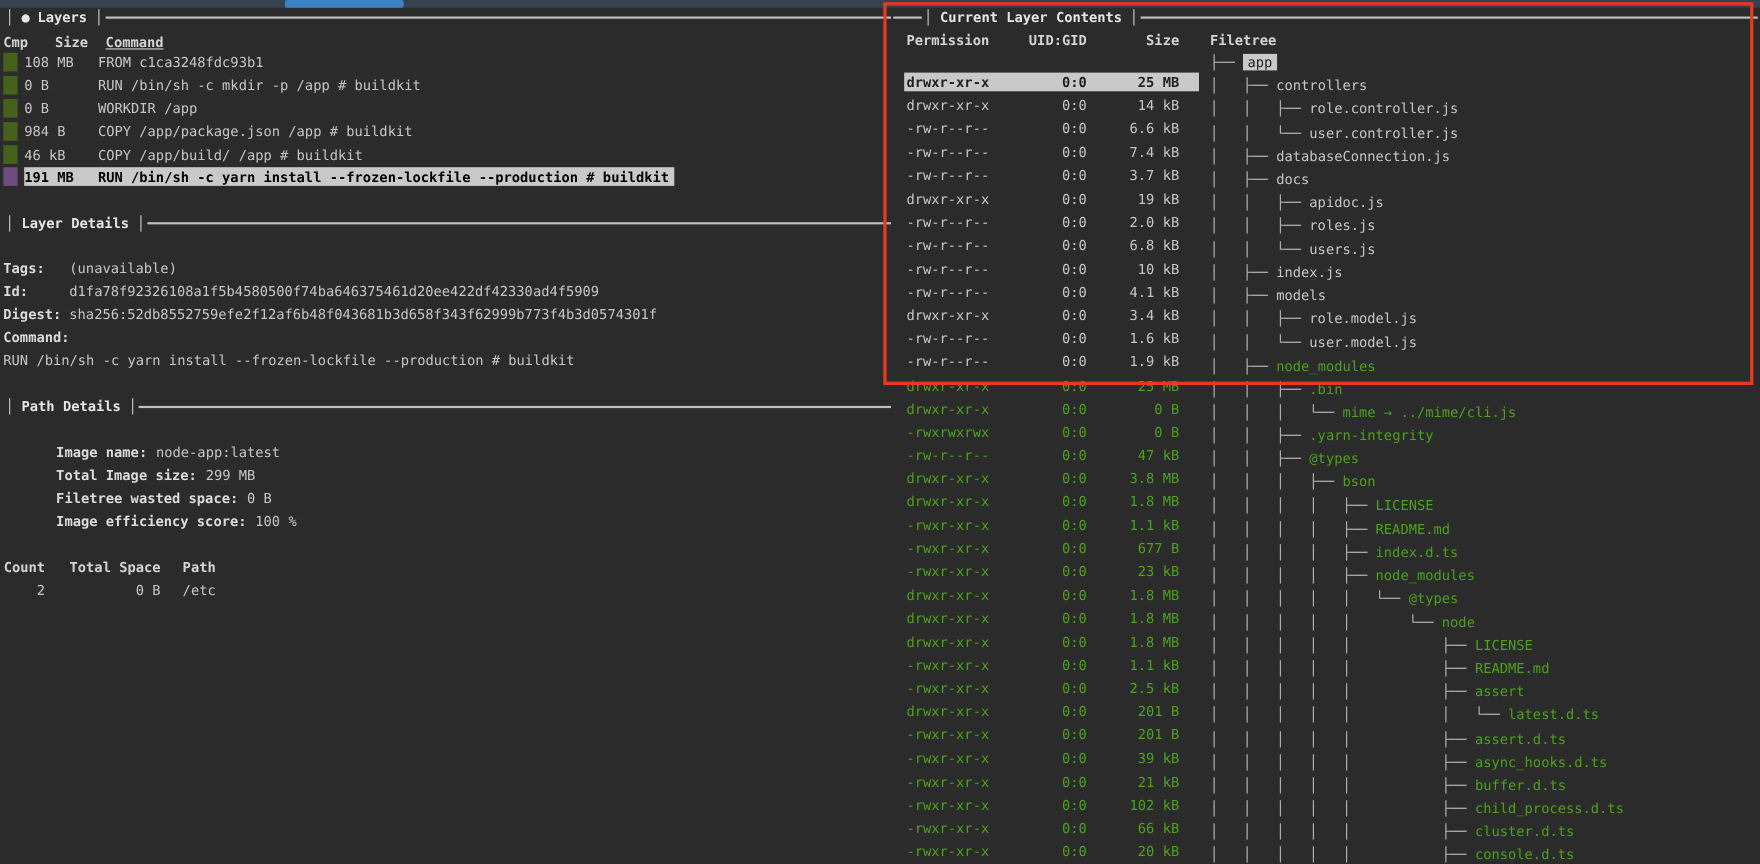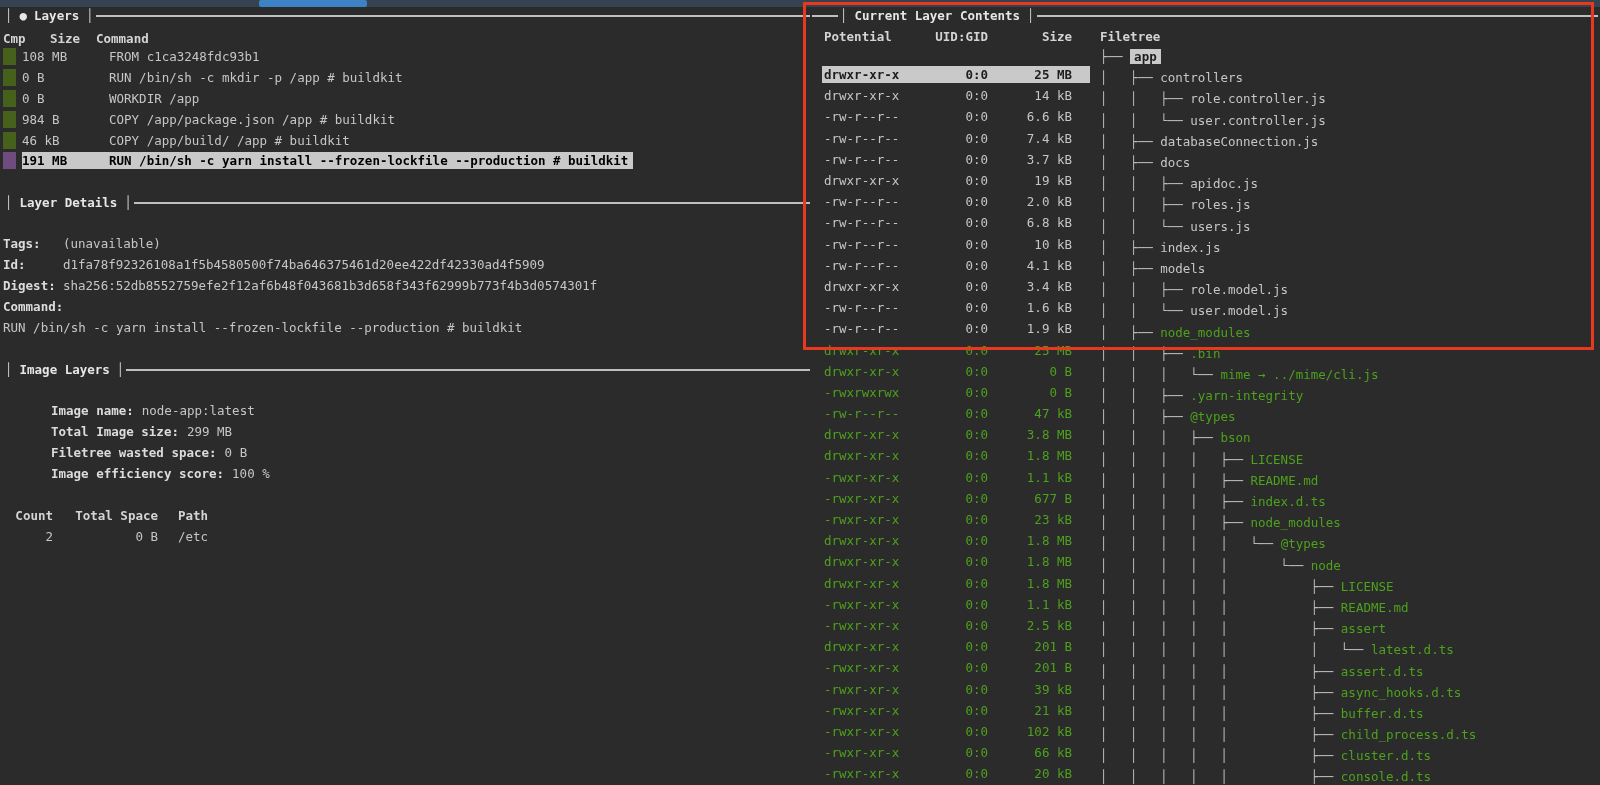--- a/index.html
+++ b/index.html
@@ -22,63 +22,63 @@
   .sec-header .pipe { color:#c9c9c9; }
   .sec-header .title { font-weight:bold; color:#e6e6e6; padding:0 7px; }
   .sec-header .dot { color:#e6e6e6; padding-left:7px; }
   .hline { height:2px; background:#bfbfbf; flex:1 1 auto; margin:0 2px; }
   .hline-fixed { height:2px; background:#bfbfbf; width:26px; margin-right:2px; }
 
   
   .colhead { display:flex; align-items:flex-end; height:19px; font-weight:bold; color:#d4d4d4; white-space:pre; }
   .lcol-cmp { margin-left:3px; width:27px; }
   .lcol-size { width:50px; text-align:right; }
-  .lcol-cmd { margin-left:16px; }
+  .lcol-cmd { margin-left:16px;text-decoration:underline; }
 
   .layer-row { display:flex; align-items:center; height:20.9px; white-space:pre; }
   .cmp-block { width:13px; height:17px; margin-left:3px; flex:0 0 13px; }
   .cmp-green { background:#46611b; }
   .cmp-purple { background:#6e4c7d; }
   .row-main { display:flex; align-items:center; margin-left:6px; padding:1px 5px 1px 0; }
   .lsize { display:inline-block; width:58px; text-align:left; }
-  .lcmd { margin-left:29px; }
+  .lcmd { margin-left:9px; }
   .layer-row.selected .row-main { background:#c9c9c9; color:#000000; font-weight:bold; }
 
   
   .detail-line { display:flex; align-items:center; height:21px; white-space:pre; }
   .dlabel { display:inline-block; width:60px; font-weight:bold; color:#dcdcdc; flex:0 0 60px; }
   .dvalue { color:#c6c6c6; }
   .cmdline { height:21px; line-height:21px; white-space:pre; }
   .image-line { display:flex; align-items:center; height:21px; white-space:pre; }
   .ilabel { font-weight:bold; color:#dcdcdc;margin-left:48px; }
   .ivalue { margin-left:8px; }
 
   
-  .wtable-line { display:flex; align-items:center; height:21px; white-space:pre; padding-left:15px; }
+  .wtable-line { display:flex; align-items:center; height:21px; white-space:pre; padding-left:3px; }
   .tc1 { display:inline-block; width:38px; text-align:right; }
   .tc2 { display:inline-block; width:105px; text-align:right; }
   .tc3 { margin-left:20px; }
   .wtable-header { font-weight:bold; color:#d4d4d4; }
 
   
   .file-colhead { display:flex; align-items:center; height:19px; font-weight:bold; color:#d4d4d4; padding-left:10px; white-space:pre; }
   .fc-wrap { display:flex; padding:0 18px 0 2px; }
   .fperm { width:108px; }
   .fuid  { width:56px; text-align:right; }
   .fsize { width:84px; text-align:right; }
   .ftreehead { margin-left:10px; }
 
   .file-row { display:flex; align-items:center; height:21.2px; padding-left:10px; white-space:pre; }
   .file-row .cols { display:flex; padding:1px 18px 1px 2px;margin-top:36px; }
   .file-row.selected .cols { background:#c9c9c9; color:#1e1e1e; font-weight:bold; }
   .ftree { margin-left:10px; white-space:pre; }
   .prefix { color:#b9b9b9; }
   .fname { color:#c6c6c6; }
   .file-row.green .cols span, .file-row.green .fname { color:#4da11c; }
-  .fname.hl { background:#c9c9c9; color:#1e1e1e !important; font-weight:bold; padding:0 4px; }
+  .fname.hl { background:#c9c9c9; color:#1e1e1e !important; font-weight:normal; padding:0 4px; }
 
   
   #annotation-box {
     left:803px; top:2px; width:791px; height:348px;
     border:3px solid #e8391f;
     z-index:10; pointer-events:none;
   }
 </style>
 </head>
 <body>
@@ -114,21 +114,21 @@
 
 <div class="abs" style="left:3px; top:233px; width:806px;" id="layer-detail-lines">
     <div class="detail-line"><span class="dlabel">Tags:</span><span class="dvalue">(unavailable)</span></div>
     <div class="detail-line"><span class="dlabel">Id:</span><span class="dvalue">d1fa78f92326108a1f5b4580500f74ba646375461d20ee422df42330ad4f5909</span></div>
     <div class="detail-line"><span class="dlabel">Digest:</span><span class="dvalue">sha256:52db8552759efe2f12af6b48f043681b3d658f343f62999b773f4b3d0574301f</span></div>
     <div class="detail-line"><span class="dlabel">Command:</span><span class="dvalue"></span></div>
     <div class="cmdline">RUN /bin/sh -c yarn install --frozen-lockfile --production # buildkit</div>
   </div>
 
 <div class="abs sec-header" style="left:0; top:361px; width:812px; padding-left:5px;">
-  <span class="pipe">│</span><span class="title">Image Layers</span><span class="pipe">│</span>
+  <span class="pipe">│</span><span class="title">Path Details</span><span class="pipe">│</span>
   <div class="hline"></div>
 </div>
 
 <div class="abs" style="left:3px; top:400px; width:806px;" id="image-detail-lines">
     <div class="image-line"><span class="ilabel">Image name:</span><span class="ivalue">node-app:latest</span></div>
     <div class="image-line"><span class="ilabel">Total Image size:</span><span class="ivalue">299 MB</span></div>
     <div class="image-line"><span class="ilabel">Filetree wasted space:</span><span class="ivalue">0 B</span></div>
     <div class="image-line"><span class="ilabel">Image efficiency score:</span><span class="ivalue">100 %</span></div>
   </div>
 
@@ -146,21 +146,21 @@
 </div>
 
 <div class="abs sec-header" style="left:812px; top:7px; width:788px;">
   <div class="hline-fixed"></div>
   <span class="pipe">│</span><span class="title">Current Layer Contents</span><span class="pipe">│</span>
   <div class="hline"></div>
 </div>
 
 <div class="abs file-colhead" style="left:812px; top:27px; width:788px;">
   <span class="fc-wrap">
-    <span class="fperm">Potential</span>
+    <span class="fperm">Permission</span>
     <span class="fuid">UID:GID</span>
     <span class="fsize">Size</span>
   </span>
   <span class="ftreehead">Filetree</span>
 </div>
 
 <div class="abs" style="left:812px; top:46px; width:788px;" id="file-rows">
     <div class="file-row selected"><span class="cols"><span class="fperm">drwxr-xr-x</span><span class="fuid">0:0</span><span class="fsize">25 MB</span></span><span class="ftree"><span class="prefix">├── </span><span class="fname hl">app</span></span></div>
     <div class="file-row"><span class="cols"><span class="fperm">drwxr-xr-x</span><span class="fuid">0:0</span><span class="fsize">14 kB</span></span><span class="ftree"><span class="prefix">│   ├── </span><span class="fname">controllers</span></span></div>
     <div class="file-row"><span class="cols"><span class="fperm">-rw-r--r--</span><span class="fuid">0:0</span><span class="fsize">6.6 kB</span></span><span class="ftree"><span class="prefix">│   │   ├── </span><span class="fname">role.controller.js</span></span></div>

